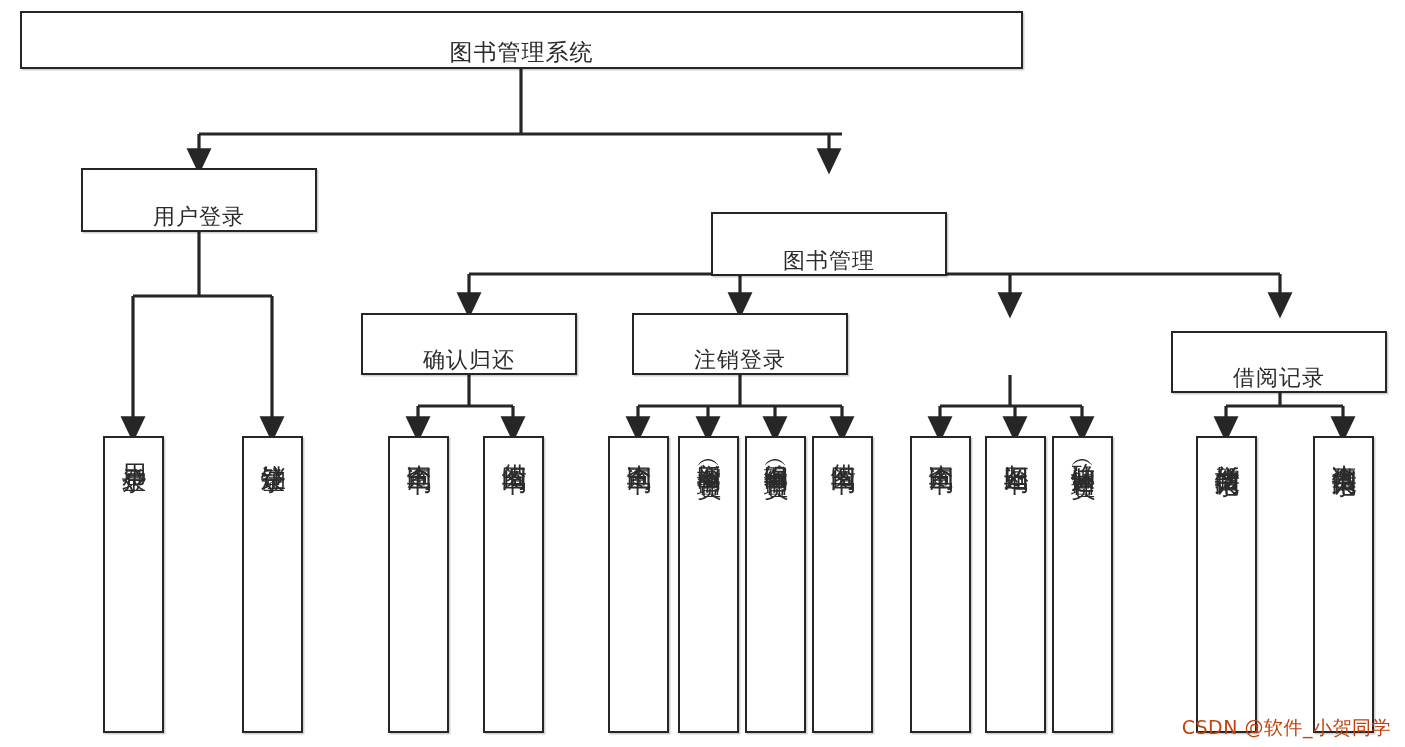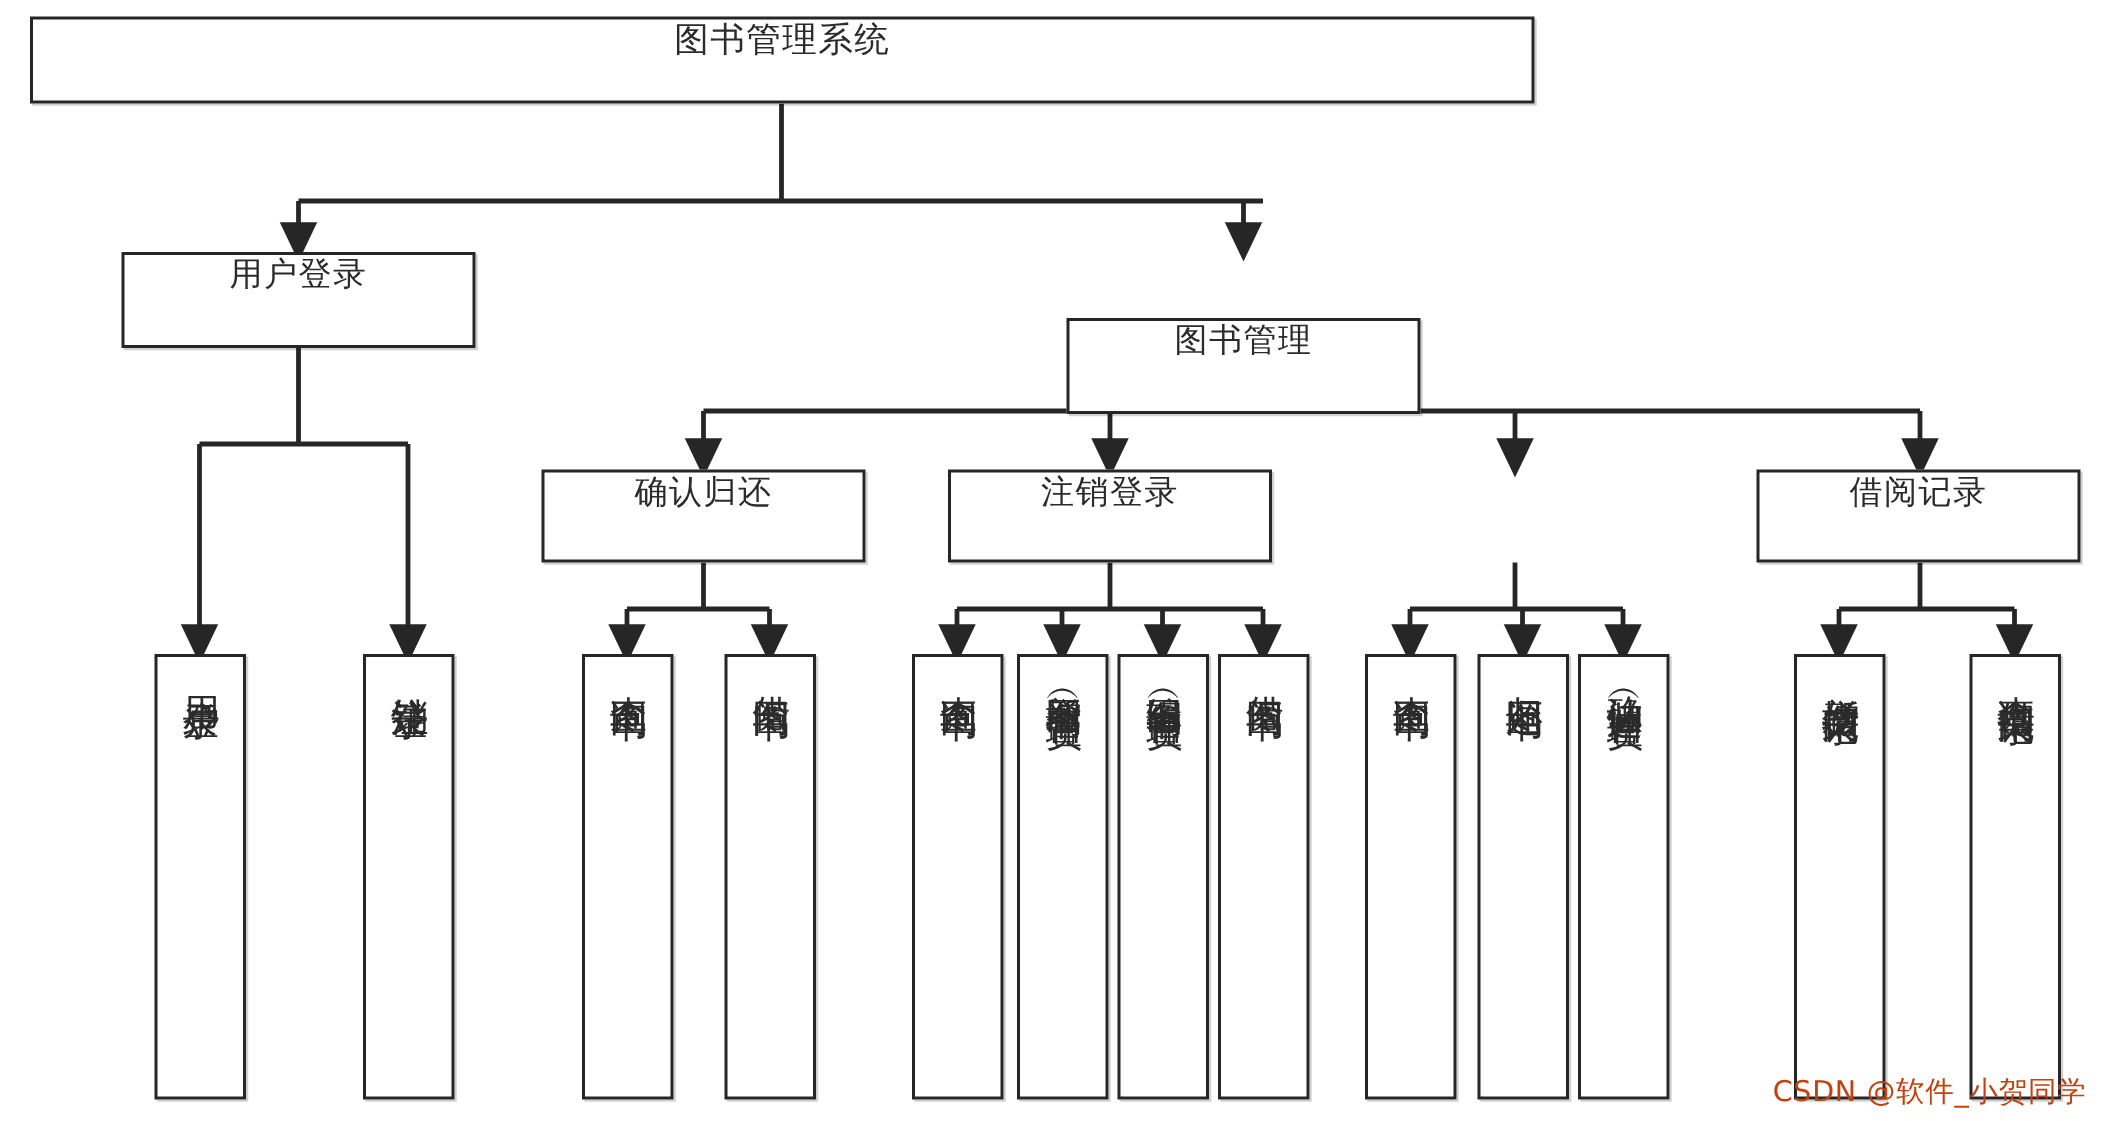--- a/index.html
+++ b/index.html
@@ -20,21 +20,21 @@
     left:0;top:0;
     width:1405px;height:747px;
     pointer-events:none;
   }
   .node{
     position:absolute;
     box-sizing:border-box;
     border:2.5px solid #262626;
     background:#ffffff;
     display:flex;
-    align-items:flex-start;
+    align-items:flex-end;
     justify-content:center;
     box-shadow:1.5px 1.5px 0 rgba(0,0,0,0.18);
   }
   .node .label{
     font-size:22px;
     line-height:1.25;
     letter-spacing:1px;
     color:#2b2b2b;
     text-align:center;
     white-space:nowrap;
@@ -131,21 +131,21 @@
   <div class="node" style="left:711px;top:168px;width:236px;height:64px;margin-top:44px;">
     <span class="label">图书管理</span>
   </div>
 
   <div class="node" style="left:361px;top:313px;width:216px;height:62px;">
     <span class="label">确认归还</span>
   </div>
   <div class="node" style="left:632px;top:313px;width:216px;height:62px;">
     <span class="label">注销登录</span>
   </div>
-  <div class="node" style="left:1171px;top:313px;width:216px;height:62px;">
+  <div class="node" style="left:1171px;top:331px;width:216px;height:62px;">
     <span class="label">借阅记录</span>
   </div>
 
   <div class="node leaf" style="left:103px;top:436px;width:61px;height:297px;">
     <span class="label">用户登录</span>
   </div>
   <div class="node leaf" style="left:242px;top:436px;width:61px;height:297px;">
     <span class="label">注销登录</span>
   </div>
 

